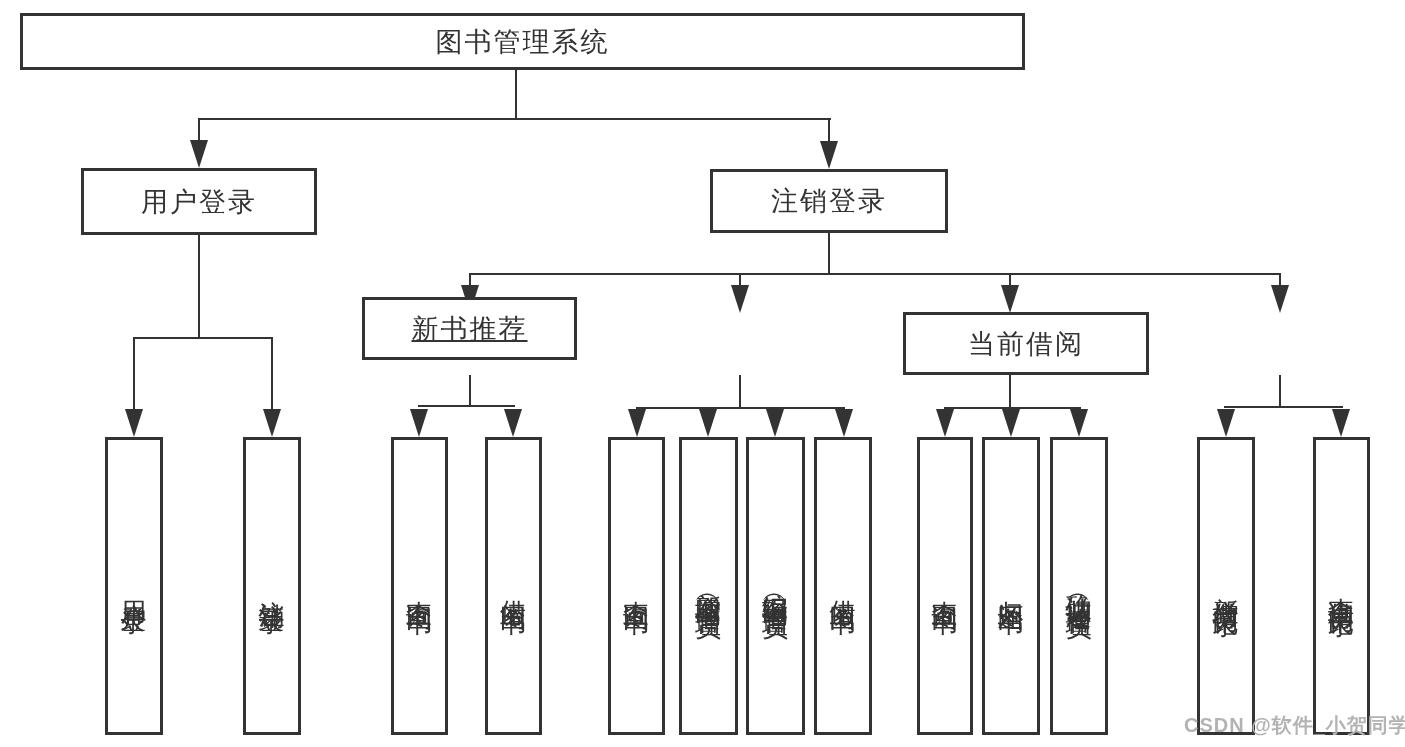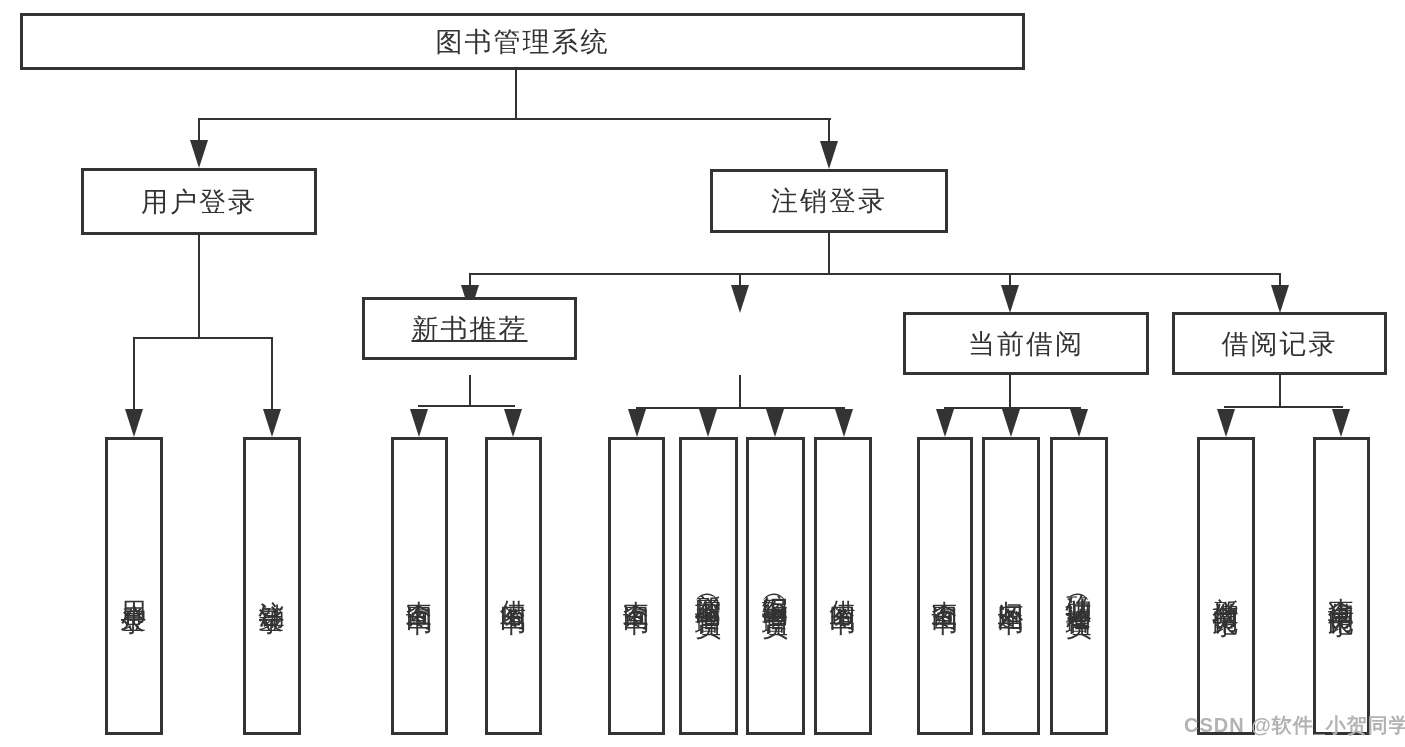--- a/index.html
+++ b/index.html
@@ -61,21 +61,20 @@
   <div class="ar" style="left:461px;top:285px;"></div>
   <div class="vl" style="left:739px;top:274px;height:12px;"></div>
   <div class="ar" style="left:731px;top:285px;"></div>
   <div class="vl" style="left:1009px;top:274px;height:12px;"></div>
   <div class="ar" style="left:1001px;top:285px;"></div>
   <div class="vl" style="left:1279px;top:274px;height:12px;"></div>
   <div class="ar" style="left:1271px;top:285px;"></div>
 
   <div class="box" style="left:362px;top:297px;width:215px;height:63px;text-decoration:underline;">新书推荐</div>
   <div class="box" style="left:903px;top:312px;width:246px;height:63px;">当前借阅</div>
-  <div class="box" style="left:1172px;top:312px;width:215px;height:63px;">借阅记录</div>
 
   <div class="vl" style="left:469px;top:375px;height:31px;"></div>
   <div class="hl" style="left:418px;top:405px;width:97px;"></div>
   <div class="ar" style="left:410px;top:409px;"></div>
   <div class="ar" style="left:504px;top:409px;"></div>
 
   <div class="vl" style="left:739px;top:375px;height:33px;"></div>
   <div class="hl" style="left:636px;top:407px;width:209px;"></div>
   <div class="ar" style="left:628px;top:409px;"></div>
   <div class="ar" style="left:699px;top:409px;"></div>

